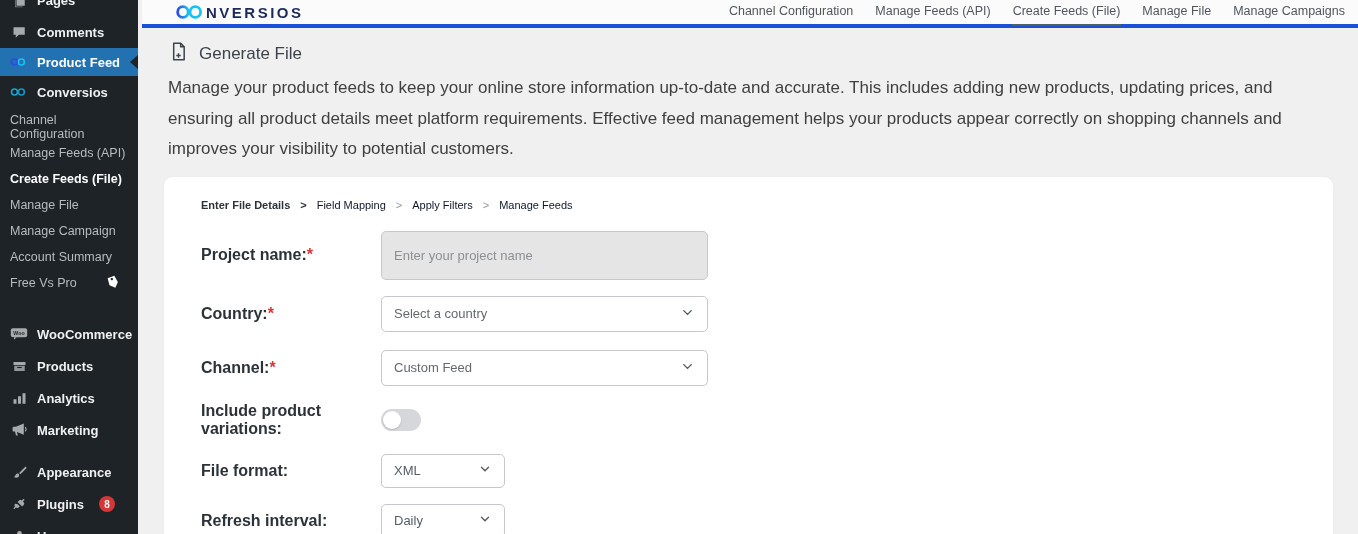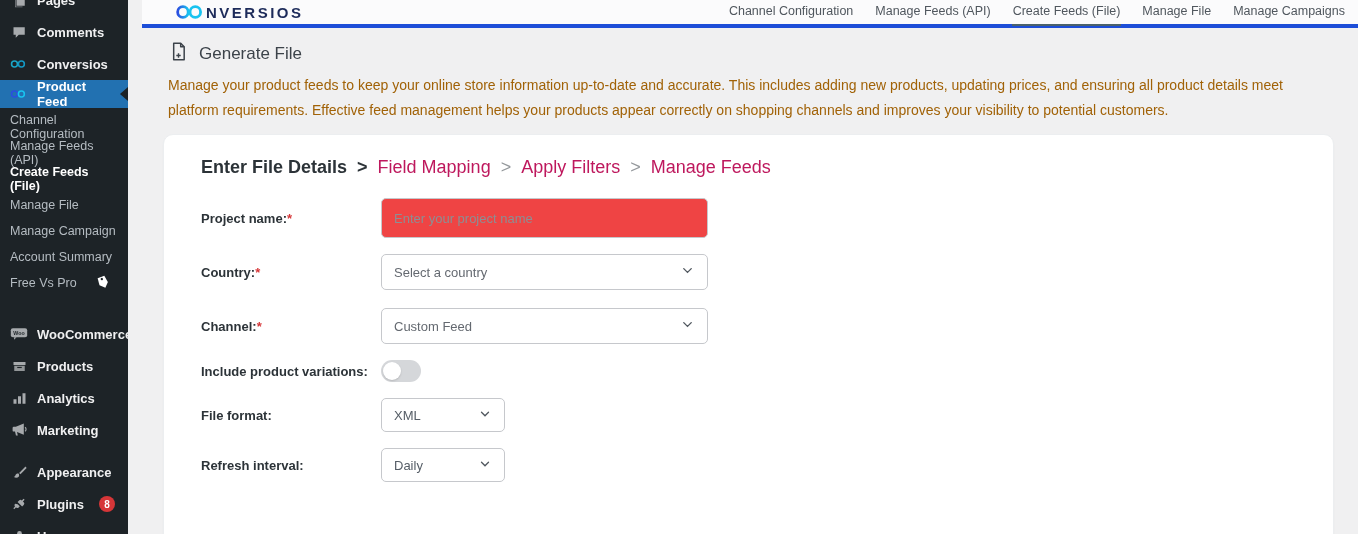--- a/index.html
+++ b/index.html
@@ -1,19 +1,19 @@
 <!DOCTYPE html>
 <html><head>
 <meta charset="utf-8">
 <style>
   * { margin:0; padding:0; box-sizing:border-box; }
   html,body { width:1358px; height:534px; overflow:hidden; font-family:"Liberation Sans", sans-serif; background:#f0f0f1; }
 
   
-  .sidebar { position:absolute; left:0; top:0; width:128px; height:534px; background:#1d2327; color:#f0f0f1; z-index:5; }
+  .sidebar { position:absolute; left:0; top:0; width:138px; height:534px; background:#1d2327; color:#f0f0f1; z-index:5; }
   .menu-item { display:flex; align-items:center; gap:9px; height:32px; padding:0 8px 0 10px; font-size:13px; font-weight:600; color:#f0f0f1; cursor:pointer; }
   .menu-item .mi { width:18px; height:18px; display:flex; align-items:center; justify-content:center; flex:0 0 18px; }
   .menu-item.cut { margin-top:-16px; }
   .menu-item.active { background:#2271b1; color:#fff; height:28px; position:relative; }
   .menu-item.active .arrow { position:absolute; right:0; top:50%; transform:translateY(-50%); width:0; height:0;
       border-top:7px solid transparent; border-bottom:7px solid transparent; border-right:8px solid #1d2327; }
   .submenu { padding:6px 0 8px 0; }
   .sub-item { display:flex; align-items:center; justify-content:space-between; height:26px; padding:0 12px 0 10px; font-size:12.5px; color:#b5bcc2; cursor:pointer; }
   .sub-item.current { color:#fff; font-weight:700; }
   .menu-gap { height:14px; }
@@ -26,36 +26,36 @@
   .logo { display:flex; align-items:center; gap:1px; cursor:pointer; }
   .logo-text { font-size:15px; font-weight:800; letter-spacing:2.5px; color:#1d2b5a; }
   .topnav { display:flex; align-items:stretch; height:28px; gap:20px; }
   .topnav .tab { display:flex; align-items:center; font-size:12.5px; color:#50575e; cursor:pointer; border-bottom:2px solid transparent; padding:0 1px; }
   .topnav .tab.active { border-bottom-color:#4b626c; }
 
   
   .page-head { padding:13px 24px 0 26px; }
   .title-row { display:flex; align-items:center; gap:10px; }
   .page-title { font-size:17px; font-weight:400; color:#3c434a; }
-  .page-desc { margin-top:7px; font-size:14px; line-height:1.8; color:#a16207; max-width:1300px; }
+  .page-desc { margin-top:7px; font-size:17px; line-height:1.8; color:#404040; max-width:1300px; }
 
   
   .card { margin:11px 24px 0 21px; background:#fff; border:1px solid #eceef0; border-radius:10px; box-shadow:0 1px 2px rgba(0,0,0,.03); height:440px; padding:22px 20px 0 37px; }
-  .steps { display:flex; align-items:center; gap:10px; font-size:18px; margin-bottom:20px; }
-  .step { color:#be185d; }
+  .steps { display:flex; align-items:center; gap:10px; font-size:11px; margin-bottom:20px; }
+  .step { color:#0f172a; }
   .step.active { color:#2c3338; font-weight:700; }
   .step-sep { color:#94989c; }
   .step-sep.dark { color:#2c3338; font-weight:700; }
 
   .frow { display:flex; align-items:center; margin-bottom:16px; }
   .frow.r2 { margin-bottom:18px; }
-  .flabel { width:180px; font-size:13px; font-weight:700; color:#2c3338; flex:0 0 180px; }
+  .flabel { width:180px; font-size:16px; font-weight:700; color:#2c3338; flex:0 0 180px; }
   .req { color:#d63638; font-weight:700; }
 
-  .tinput { width:327px; height:40px; border:1px solid #c6c8cc; border-radius:5px; padding:0 12px; font-size:13px; color:#2c3338; font-family:"Liberation Sans", sans-serif; background:#ef4444; outline:none; }
+  .tinput { width:327px; height:49px; border:1px solid #c6c8cc; border-radius:5px; padding:0 12px; font-size:13px; color:#2c3338; font-family:"Liberation Sans", sans-serif; background:#e5e5e5; outline:none; }
   .tinput::placeholder { color:#8c8f94; }
 
   .sel { width:327px; height:36px; border:1px solid #c6c8cc; border-radius:5px; padding:0 12px; display:flex; align-items:center; justify-content:space-between; font-size:13px; color:#646970; background:#fff; cursor:pointer; }
   .sel.small { width:124px; height:34px; color:#555d66; }
 
   .toggle { width:40px; height:22px; background:#d5d7da; border-radius:11px; position:relative; cursor:pointer; }
   .toggle .knob { position:absolute; left:2px; top:2px; width:18px; height:18px; background:#fff; border-radius:50%; box-shadow:0 1px 2px rgba(0,0,0,.15); }
 
   .footer-row { display:flex; justify-content:flex-end; gap:8px; margin-top:26px; }
   .btn { height:31px; border-radius:4px; font-size:13px; display:flex; align-items:center; justify-content:center; cursor:pointer; font-family:"Liberation Sans", sans-serif;margin-top:31px; }
@@ -90,39 +90,39 @@
 
   <div class="menu-item">
     <span class="mi">
       <svg width="15" height="15" viewBox="0 0 20 20" fill="#a7aaad">
           <path d="M2 3h15v10H9l-4 4v-4H2z"></path>
         </svg>
     </span>
     <span>Comments</span>
   </div>
 
+  <div class="menu-item active">
+    <span class="mi">
+      <svg width="20" height="12" viewBox="0 0 34 16" fill="none">
+          <circle cx="8.5" cy="8" r="5.6" stroke="#2b4ee0" stroke-width="3"></circle>
+          <circle cx="21.5" cy="8" r="5.6" stroke="#18c3f0" stroke-width="3"></circle>
+        </svg>
+    </span>
+    <span>Product Feed</span>
+    <span class="arrow"></span>
+  </div>
+
   <div class="menu-item">
     <span class="mi">
       <svg width="20" height="12" viewBox="0 0 34 16" fill="none">
           <circle cx="8.5" cy="8" r="5.6" stroke="#1aa7c9" stroke-width="3"></circle>
           <circle cx="21.5" cy="8" r="5.6" stroke="#1398c4" stroke-width="3"></circle>
         </svg>
     </span>
     <span>Conversios</span>
-  </div>
-
-  <div class="menu-item active">
-    <span class="mi">
-      <svg width="20" height="12" viewBox="0 0 34 16" fill="none">
-          <circle cx="8.5" cy="8" r="5.6" stroke="#2b4ee0" stroke-width="3"></circle>
-          <circle cx="21.5" cy="8" r="5.6" stroke="#18c3f0" stroke-width="3"></circle>
-        </svg>
-    </span>
-    <span>Product Feed</span>
-    <span class="arrow"></span>
   </div>
 
   <div class="submenu">
     <div class="sub-item">
         <span>Channel Configuration</span>
       </div>
     <div class="sub-item">
         <span>Manage Feeds (API)</span>
       </div>
     <div class="sub-item current">

